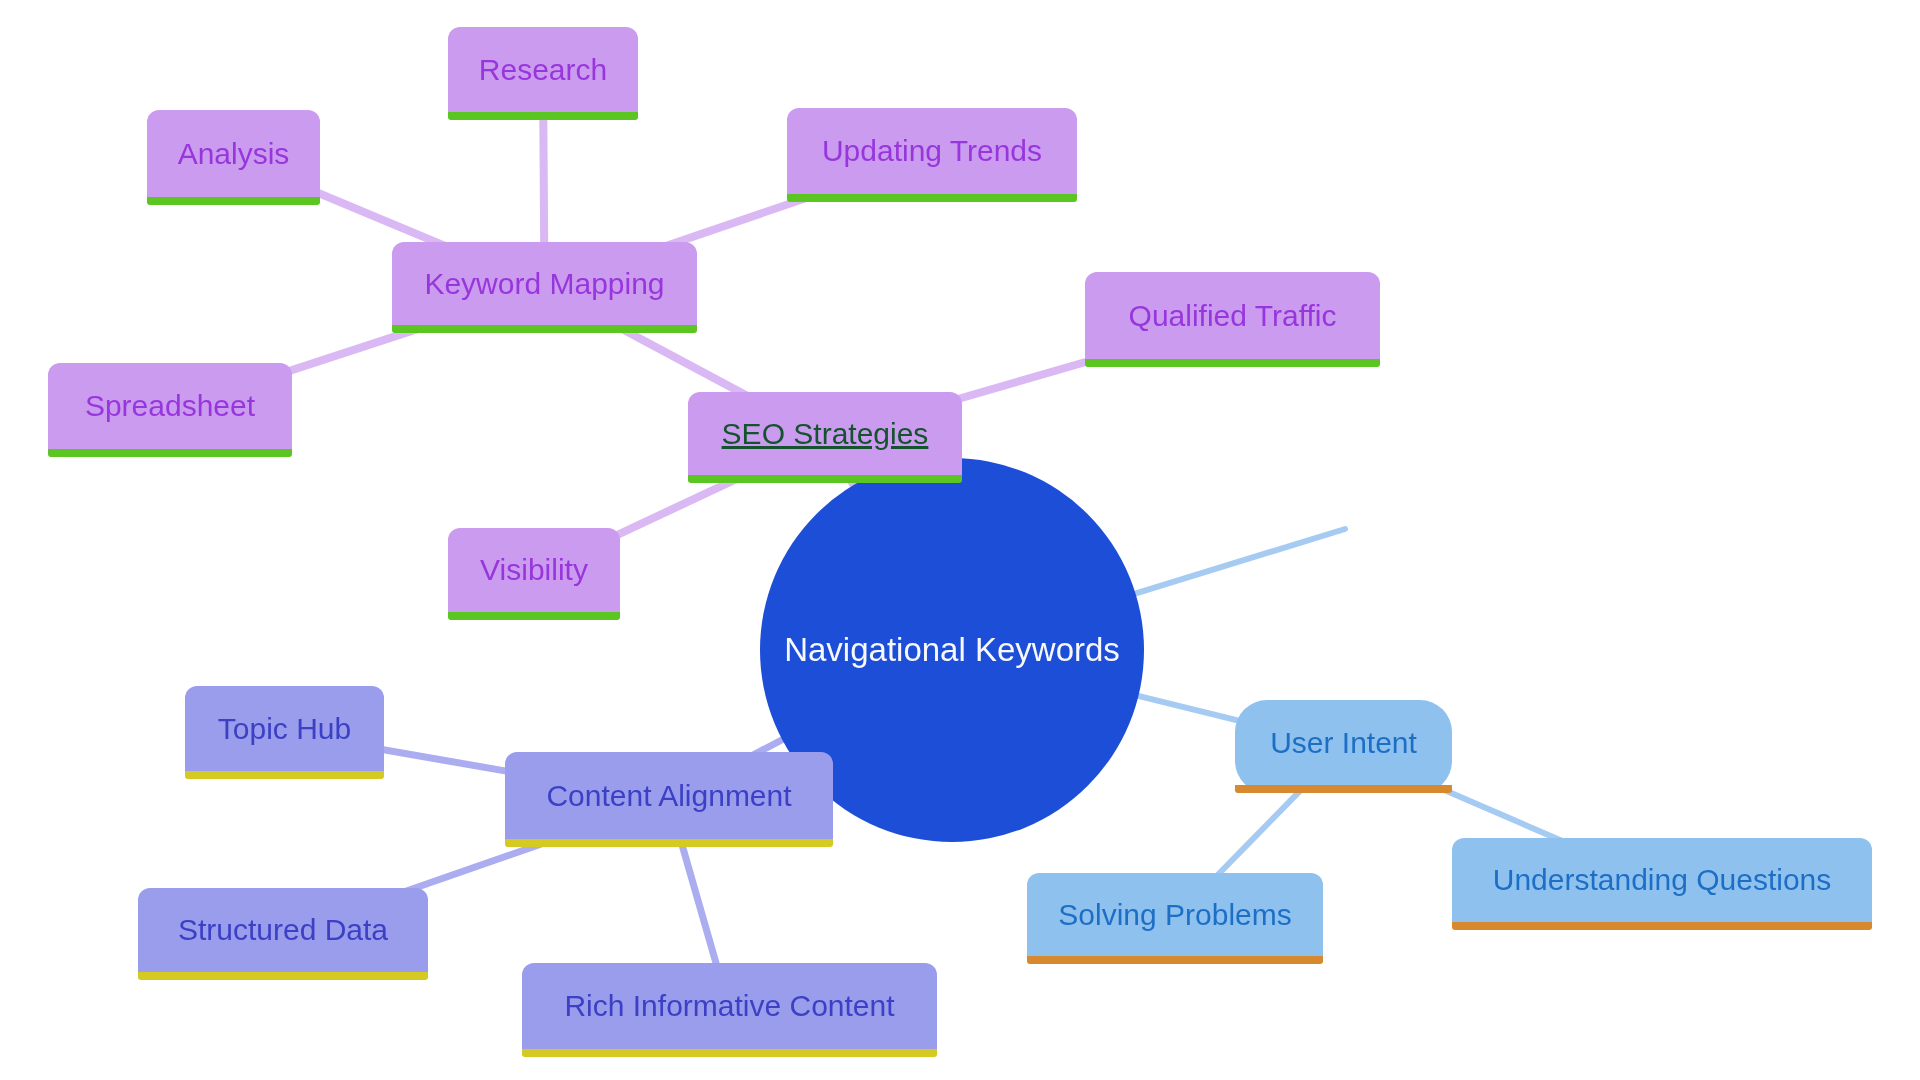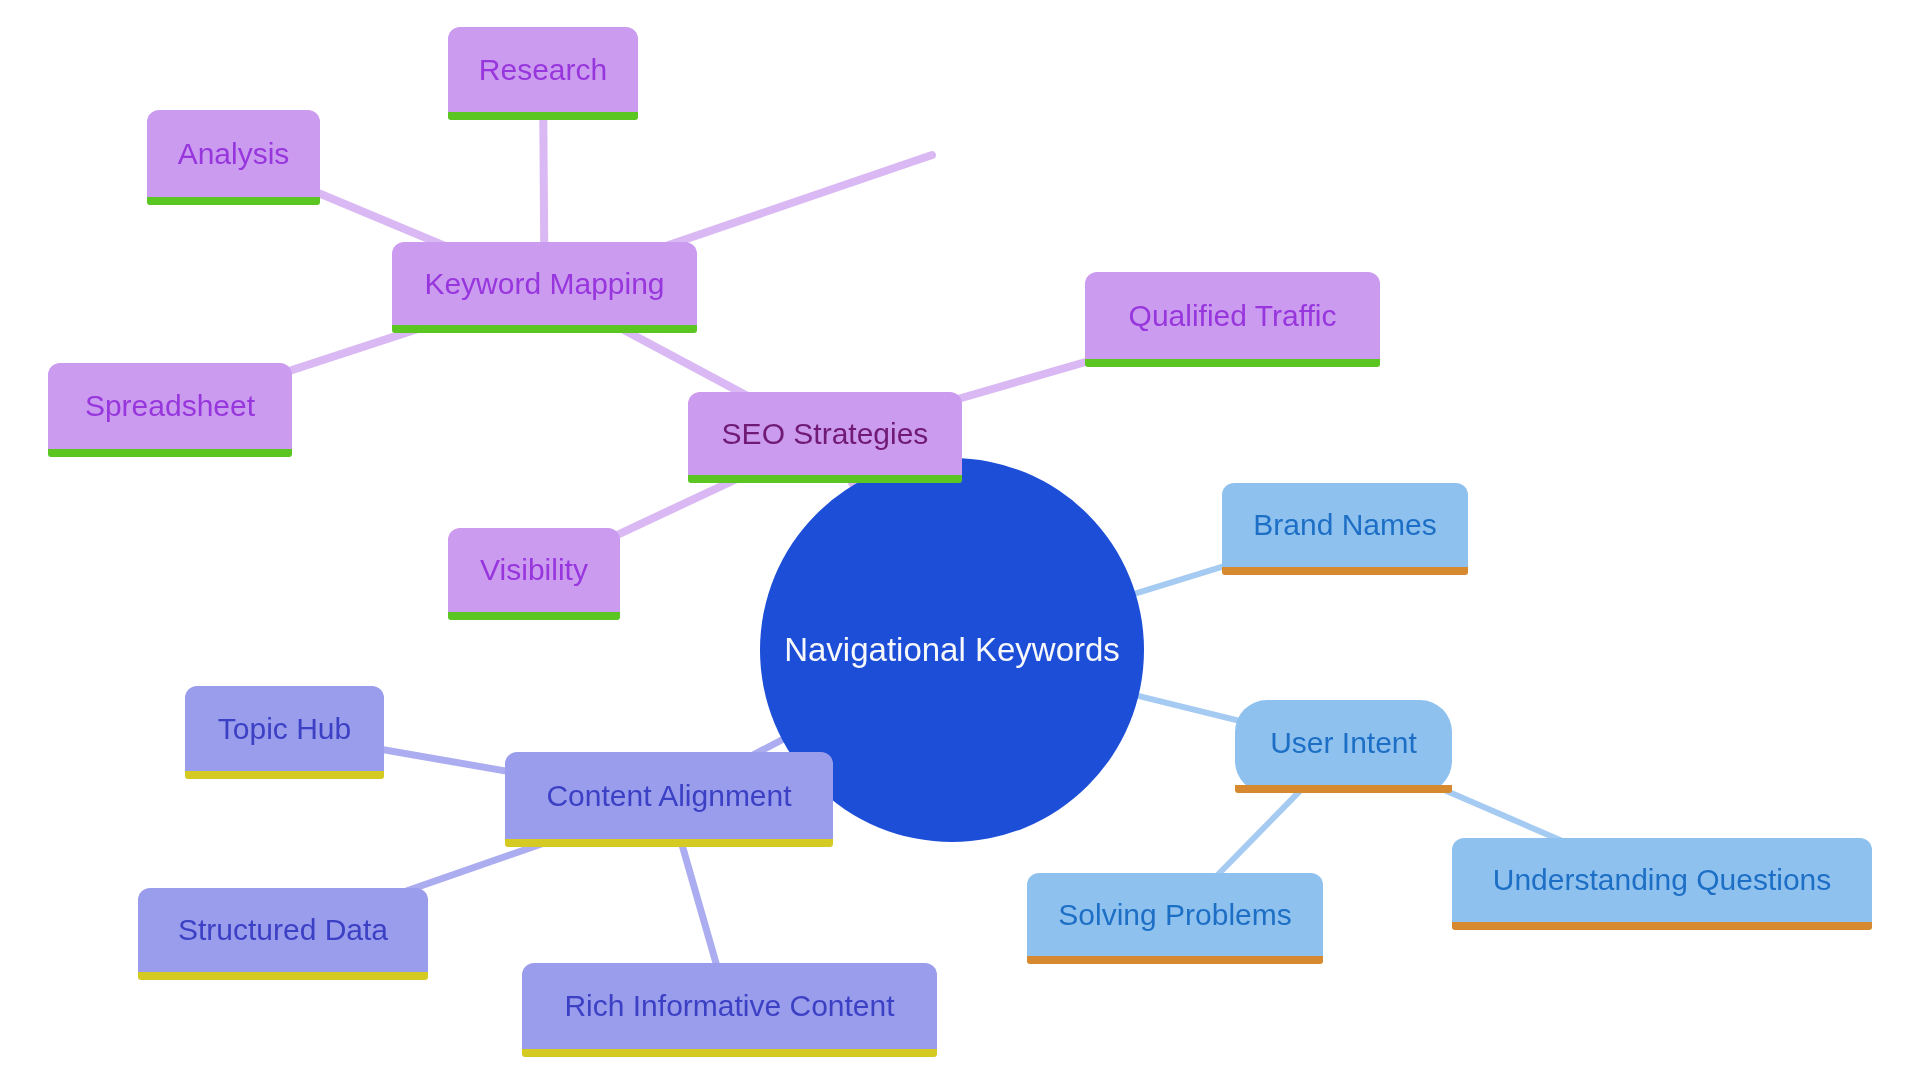--- a/index.html
+++ b/index.html
@@ -72,34 +72,38 @@
       <span class="label" style="color: rgb(247, 248, 250);">Navigational Keywords</span>
     </div>
     <div class="node" style="left: 448px; top: 27px; width: 190px; height: 93px; background: rgb(203, 155, 239);">
       <span class="label" style="color: rgb(152, 54, 221);">Research</span>
       <div class="underline" style="background: rgb(91, 197, 34);"></div>
     </div>
     <div class="node" style="left: 147px; top: 110px; width: 173px; height: 95px; background: rgb(203, 155, 239);">
       <span class="label" style="color: rgb(152, 54, 221);">Analysis</span>
       <div class="underline" style="background: rgb(91, 197, 34);"></div>
     </div>
+    <div class="node" style="left: 787px; top: 108px; width: 290px; height: 94px; background: rgb(203, 155, 239);">
+      <span class="label" style="color: rgb(152, 54, 221);">Updating Trends</span>
+      <div class="underline" style="background: rgb(91, 197, 34);"></div>
+    </div>
     <div class="node" style="left: 392px; top: 242px; width: 305px; height: 91px; background: rgb(203, 155, 239);">
       <span class="label" style="color: rgb(152, 54, 221);">Keyword Mapping</span>
       <div class="underline" style="background: rgb(91, 197, 34);"></div>
     </div>
     <div class="node" style="left: 1085px; top: 272px; width: 295px; height: 95px; background: rgb(203, 155, 239);">
       <span class="label" style="color: rgb(152, 54, 221);">Qualified Traffic</span>
       <div class="underline" style="background: rgb(91, 197, 34);"></div>
     </div>
     <div class="node" style="left: 48px; top: 363px; width: 244px; height: 94px; background: rgb(203, 155, 239);">
       <span class="label" style="color: rgb(152, 54, 221);">Spreadsheet</span>
       <div class="underline" style="background: rgb(91, 197, 34);"></div>
     </div>
     <div class="node" style="left: 688px; top: 392px; width: 274px; height: 91px; background: rgb(203, 155, 239);">
-      <span class="label" style="color: #701a75;">SEO Strategies</span>
+      <span class="label" style="color: #14532d; text-decoration: underline;">SEO Strategies</span>
       <div class="underline" style="background: rgb(91, 197, 34);"></div>
     </div>
     <div class="node" style="left: 448px; top: 528px; width: 172px; height: 92px; background: rgb(203, 155, 239);">
       <span class="label" style="color: rgb(152, 54, 221);">Visibility</span>
       <div class="underline" style="background: rgb(91, 197, 34);"></div>
     </div>
     <div class="node" style="left: 185px; top: 686px; width: 199px; height: 93px; background: rgb(154, 156, 236);">
       <span class="label" style="color: rgb(59, 64, 196);">Topic Hub</span>
       <div class="underline" style="background: rgb(213, 202, 34);"></div>
     </div>
@@ -108,24 +112,20 @@
       <div class="underline" style="background: rgb(213, 202, 34);"></div>
     </div>
     <div class="node" style="left: 138px; top: 888px; width: 290px; height: 92px; background: rgb(154, 156, 236);">
       <span class="label" style="color: rgb(59, 64, 196);">Structured Data</span>
       <div class="underline" style="background: rgb(213, 202, 34);"></div>
     </div>
     <div class="node" style="left: 522px; top: 963px; width: 415px; height: 94px; background: rgb(154, 156, 236);">
       <span class="label" style="color: rgb(59, 64, 196);">Rich Informative Content</span>
       <div class="underline" style="background: rgb(213, 202, 34);"></div>
     </div>
-    <div class="node" style="left: 1222px; top: 483px; width: 246px; height: 92px; background: rgb(143, 193, 239);">
-      <span class="label" style="color: rgb(29, 111, 197);">Brand Names</span>
-      <div class="underline" style="background: rgb(214, 137, 46);"></div>
-    </div>
     <div class="node" style="left: 1235px; top: 700px; width: 217px; height: 93px; background: rgb(143, 193, 239); border-radius: 32px;">
       <span class="label" style="color: rgb(29, 111, 197);">User Intent</span>
       <div class="underline" style="background: rgb(214, 137, 46);"></div>
     </div>
     <div class="node" style="left: 1027px; top: 873px; width: 296px; height: 91px; background: rgb(143, 193, 239);">
       <span class="label" style="color: rgb(29, 111, 197);">Solving Problems</span>
       <div class="underline" style="background: rgb(214, 137, 46);"></div>
     </div>
     <div class="node" style="left: 1452px; top: 838px; width: 420px; height: 92px; background: rgb(143, 193, 239);">
       <span class="label" style="color: rgb(29, 111, 197);">Understanding Questions</span>

